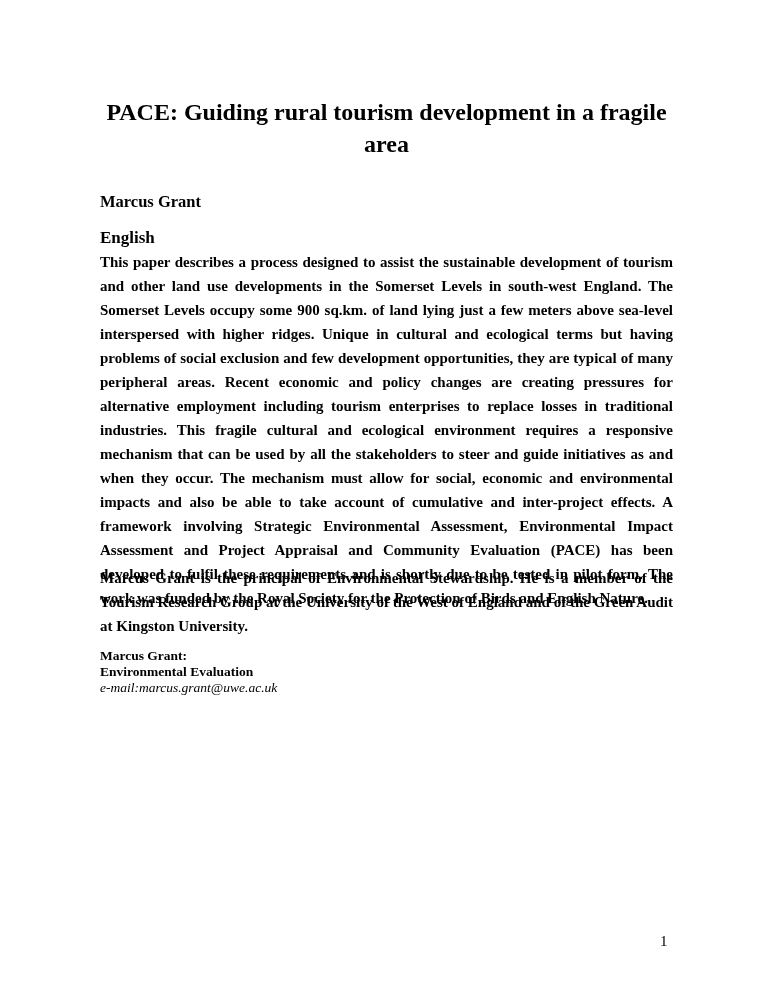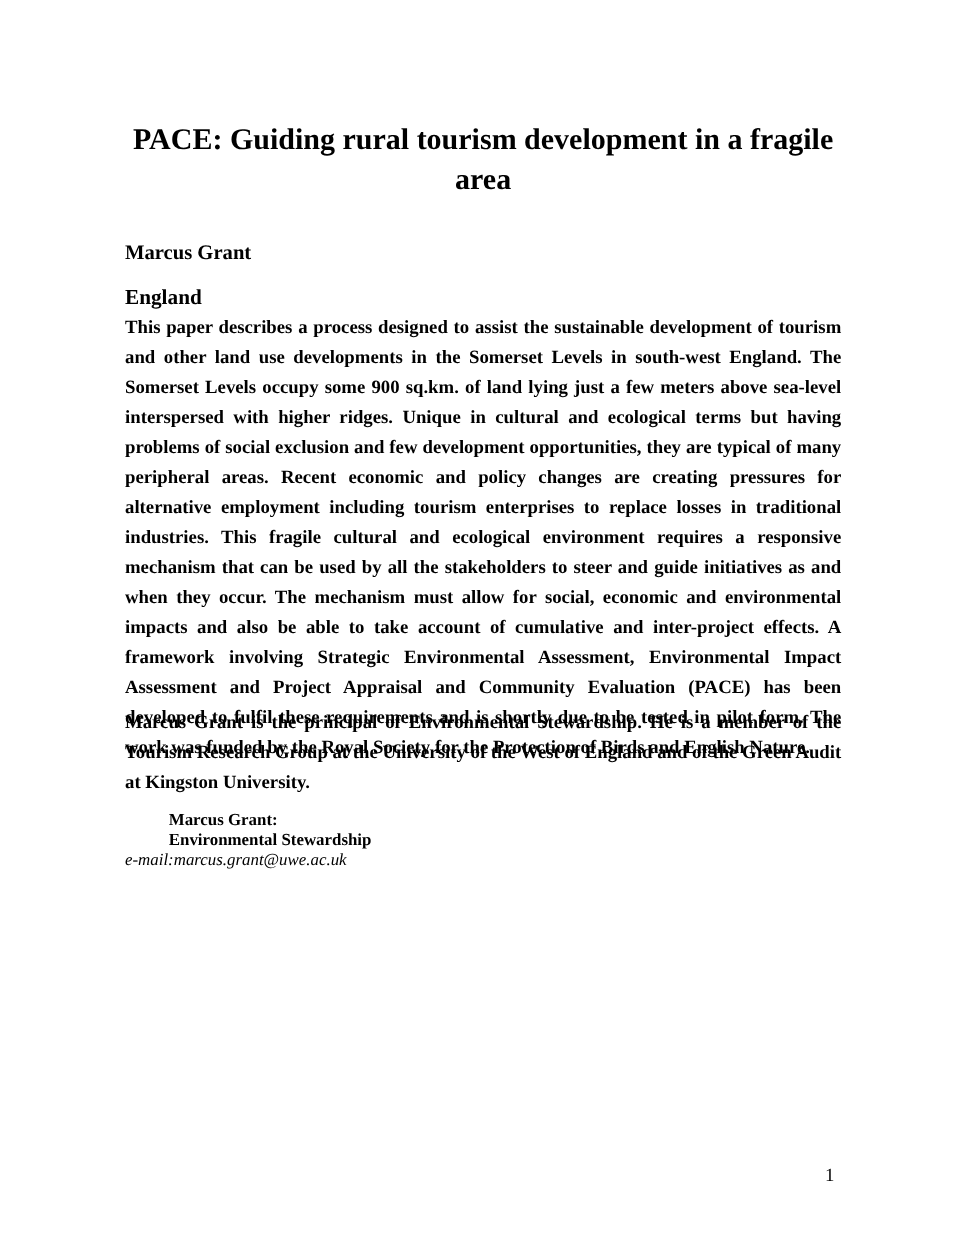--- a/index.html
+++ b/index.html
@@ -76,43 +76,42 @@
       position: absolute;
       top: 648px;
       left: 0;
       margin: 0;
       font-size: 13.5px;
       line-height: 16px;
     }
     .contact .bold {
       font-weight: bold;
       display: block;
-      margin-left: 35px;
     }
     .contact .plain {
       display: block;
       font-style: italic;
     }
     .page-number {
       position: absolute;
       top: 932px;
       left: 660px;
       font-size: 15px;
       line-height: 18px;
     }
   </style>
 </head>
 <body>
 
 <div class="page">
   <h1 class="title">PACE: Guiding rural tourism development in a fragile area</h1>
   <h2 class="author">Marcus Grant</h2>
-  <h3 class="abstract-heading">England</h3>
+  <h3 class="abstract-heading">English</h3>
   <p class="abstract-body">This paper describes a process designed to assist the sustainable development of tourism and other land use developments in the Somerset Levels in south-west England. The Somerset Levels occupy some 900 sq.km. of land lying just a few meters above sea-level interspersed with higher ridges. Unique in cultural and ecological terms but having problems of social exclusion and few development opportunities, they are typical of many peripheral areas. Recent economic and policy changes are creating pressures for alternative employment including tourism enterprises to replace losses in traditional industries. This fragile cultural and ecological environment requires a responsive mechanism that can be used by all the stakeholders to steer and guide initiatives as and when they occur. The mechanism must allow for social, economic and environmental impacts and also be able to take account of cumulative and inter-project effects. A framework involving Strategic Environmental Assessment, Environmental Impact Assessment and Project Appraisal and Community Evaluation (PACE) has been developed to fulfil these requirements and is shortly due to be tested in pilot form. The work was funded by the Royal Society for the Protection of Birds and English Nature.</p>
   <p class="bio">Marcus Grant is the principal of Environmental Stewardship. He is a member of the Tourism Research Group at the University of the West of England and of the Green Audit at Kingston University.</p>
   <div class="contact">
     <span class="bold">Marcus Grant:</span>
-    <span class="bold">Environmental Stewardship</span>
+    <span class="bold">Environmental Evaluation</span>
     <span class="plain">e-mail:marcus.grant@uwe.ac.uk</span>
   </div>
 </div>
 
 <div class="page-number">1</div>
 
 </body></html>

